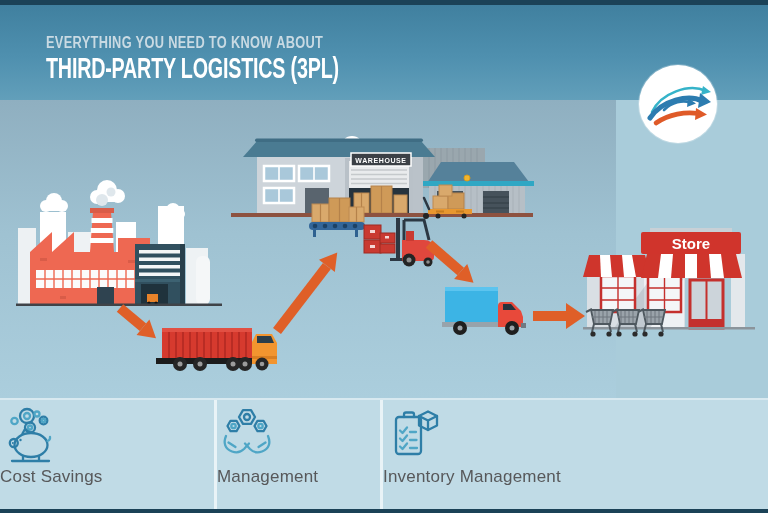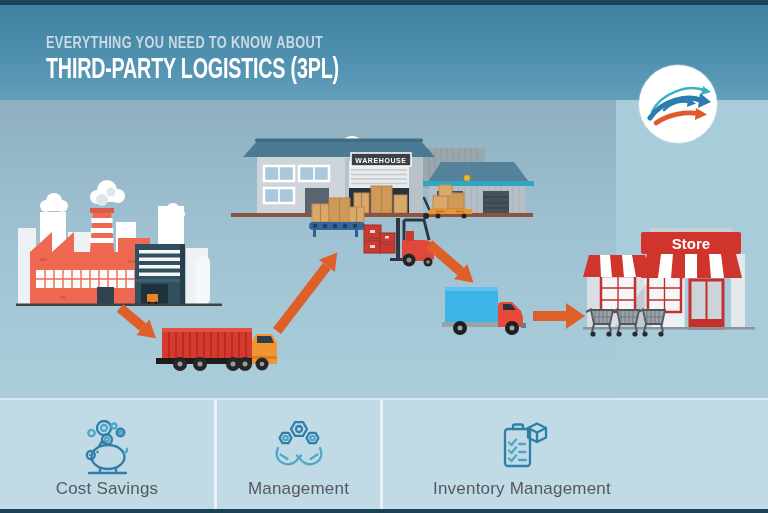--- a/index.html
+++ b/index.html
@@ -15,22 +15,22 @@
            letter-spacing:.4px;}
   .title{position:absolute;left:46px;top:47px;font-size:29px;font-weight:bold;color:#ffffff;
          white-space:nowrap;transform:scaleX(.68);transform-origin:left top;letter-spacing:-.3px;}
   .logo{position:absolute;left:639px;top:65px;width:78px;height:78px;border-radius:50%;
         background:#ffffff;z-index:5;box-shadow:0 0 0 1px rgba(255,255,255,.25);}
   .scene{position:absolute;top:100px;left:0;width:616px;height:298px;
          background:linear-gradient(180deg,#8fafc0 0%,#9fc2d2 45%,#abcedd 100%);}
   .scene svg{display:block;}
   .features{position:absolute;top:398px;left:0;width:768px;height:111px;background:#c0dbe6;
             border-top:2px solid #d8e9f0;box-sizing:border-box;display:flex;}
-  .feature{box-sizing:border-box;display:flex;flex-direction:column;align-items:center;
-           padding-top:17px;}
+  .feature{box-sizing:border-box;display:flex;flex-direction:column;align-items:flex-start;
+           padding-top:5px;}
   .feature.div{border-right:3px solid #e9f3f7;}
   .f1{width:217px}.f2{width:166px}.f3{width:139px}.f4{width:278px}
   .feature .label{margin-top:2px;font-size:17px;color:#57585a;letter-spacing:.2px;}
   .icon-line{stroke:#2e7ea7;fill:none;stroke-width:2.3;stroke-linecap:round;stroke-linejoin:round;}
   .icon-acc{stroke:#4fa6c6;fill:none;stroke-width:2.3;stroke-linecap:round;stroke-linejoin:round;}
 </style>
 </head>
 <body>
 
 <div class="stage">

